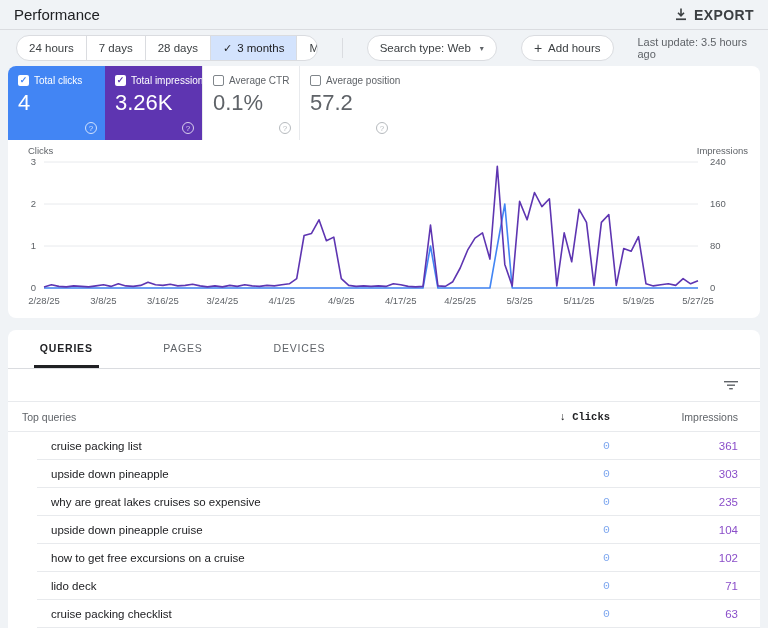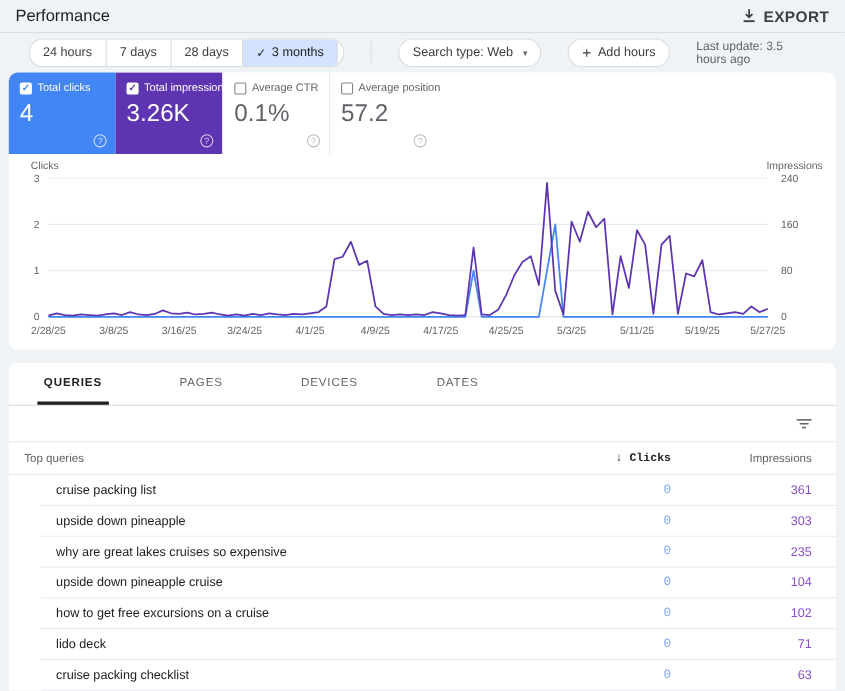--- a/index.html
+++ b/index.html
@@ -7,21 +7,21 @@
   body { background:#f0f3f6; font-family:"Liberation Sans", sans-serif; color:#202124; }
 
   
   .topbar { height:30px; display:flex; align-items:center; justify-content:space-between;
             padding:0 14px; border-bottom:1px solid #dadce0;gap:24px; }
   .page-title { font-size:15px; color:#202124; }
   .export-btn { display:flex; align-items:center; gap:7px; font-size:14px; font-weight:bold;
                 letter-spacing:.4px; color:#3c4043; cursor:pointer; }
 
   
-  .filter-row { height:36px; display:flex; align-items:center; padding:0 26px; gap:24px; }
+  .filter-row { height:36px; display:flex; align-items:center; padding:0 16px; gap:24px; }
   .chip-group { display:flex; align-items:stretch; height:26px; border:1px solid #dadce0;
                 border-radius:13px; background:#fff; overflow:hidden; }
   .chip-seg { display:flex; align-items:center; gap:5px; padding:0 12px; font-size:11.5px;
               color:#3c4043; border-right:1px solid #dadce0; cursor:pointer; white-space:nowrap; }
   .chip-seg:last-child { border-right:none; }
   .chip-seg.selected { background:#d3e3fd; color:#202124; }
   .chip-seg .check { font-size:11px; }
   .caret { font-size:8px; color:#5f6368; margin-left:3px; }
   .v-divider { width:1px; height:20px; background:#dadce0; }
   .pill { display:flex; align-items:center; gap:6px; height:26px; padding:0 12px;
@@ -197,23 +197,20 @@
   <div class="tabs">
       <div class="tab active">
         <span>QUERIES</span>
       </div>
       <div class="tab">
         <span>PAGES</span>
       </div>
       <div class="tab">
         <span>DEVICES</span>
       </div>
-      <div class="tab">
-        <span>DATES</span>
-      </div>
     </div>
   <div class="table-toolbar">
     <span>
       <svg class="icon-svg" width="14" height="12" viewBox="0 0 14 12">
         <rect x="0" y="2" width="14" height="1.4" fill="#5f6368"></rect>
         <rect x="3" y="5.5" width="8" height="1.4" fill="#5f6368"></rect>
         <rect x="5.2" y="9" width="3.6" height="1.4" fill="#5f6368"></rect>
       </svg>
     </span>
   </div>

